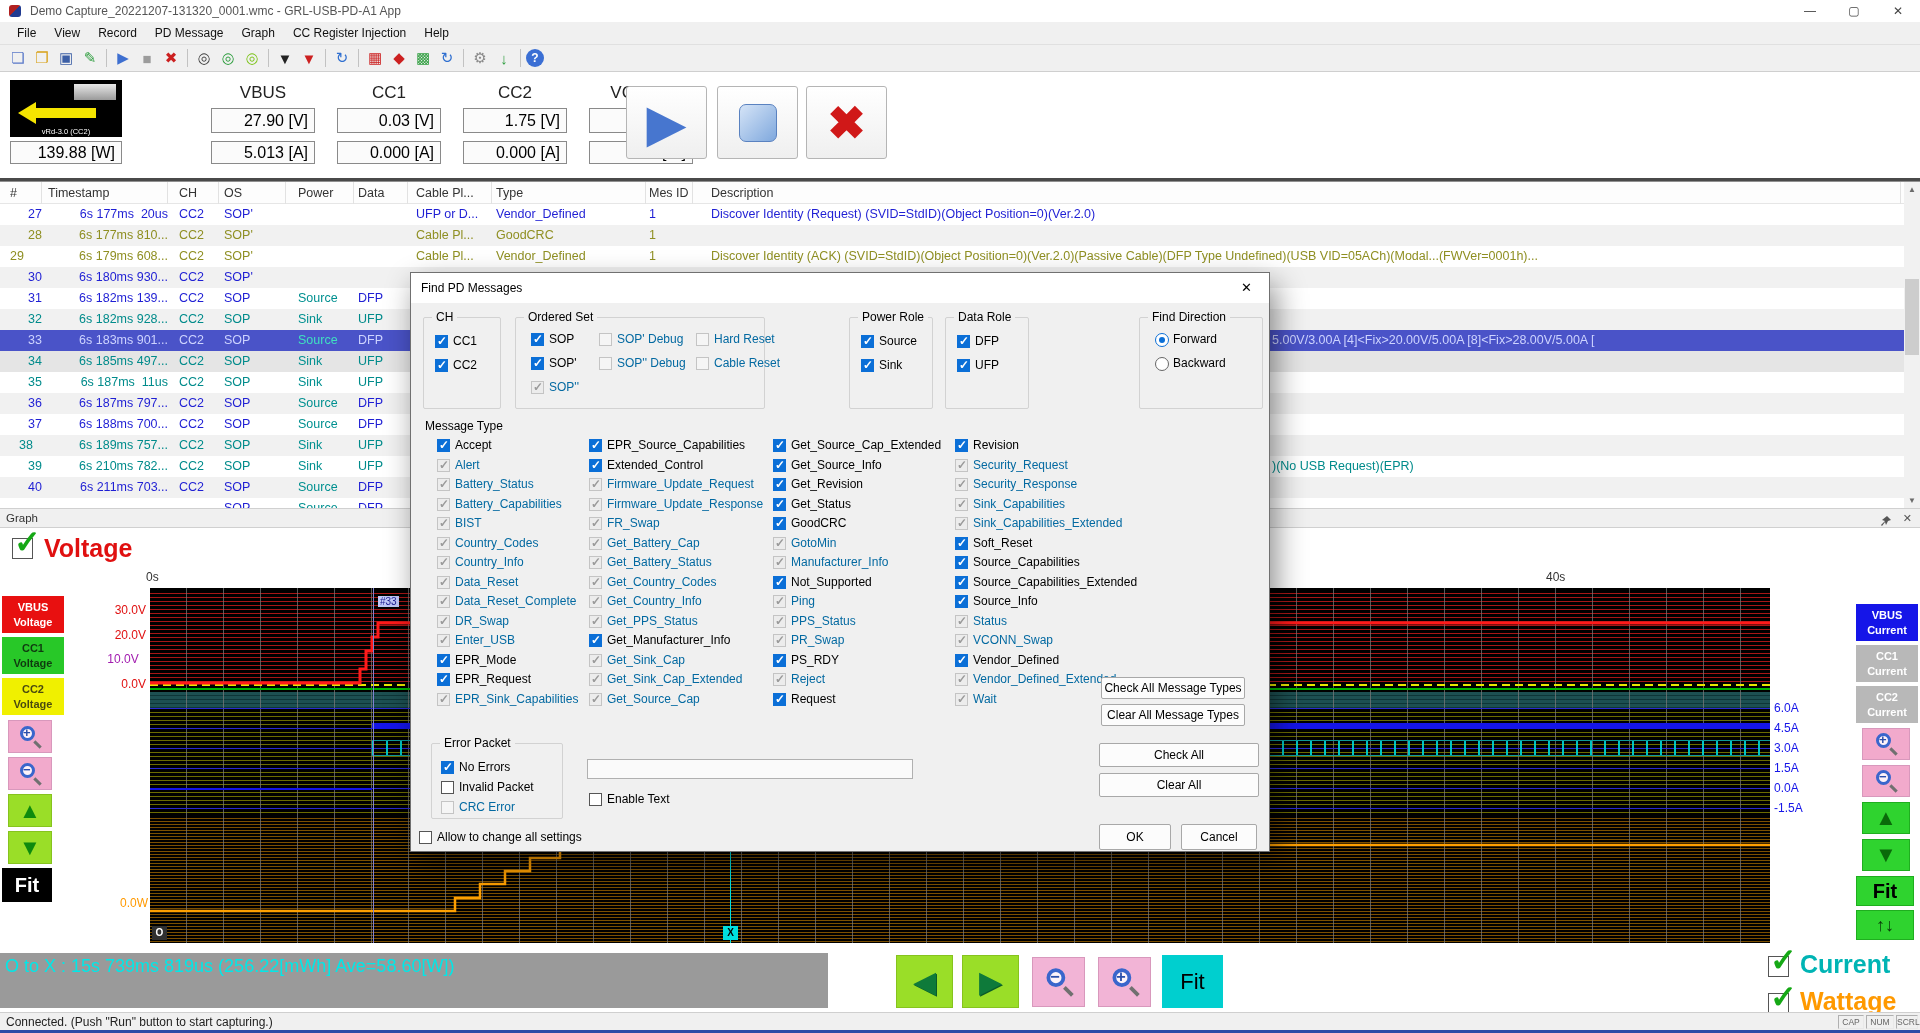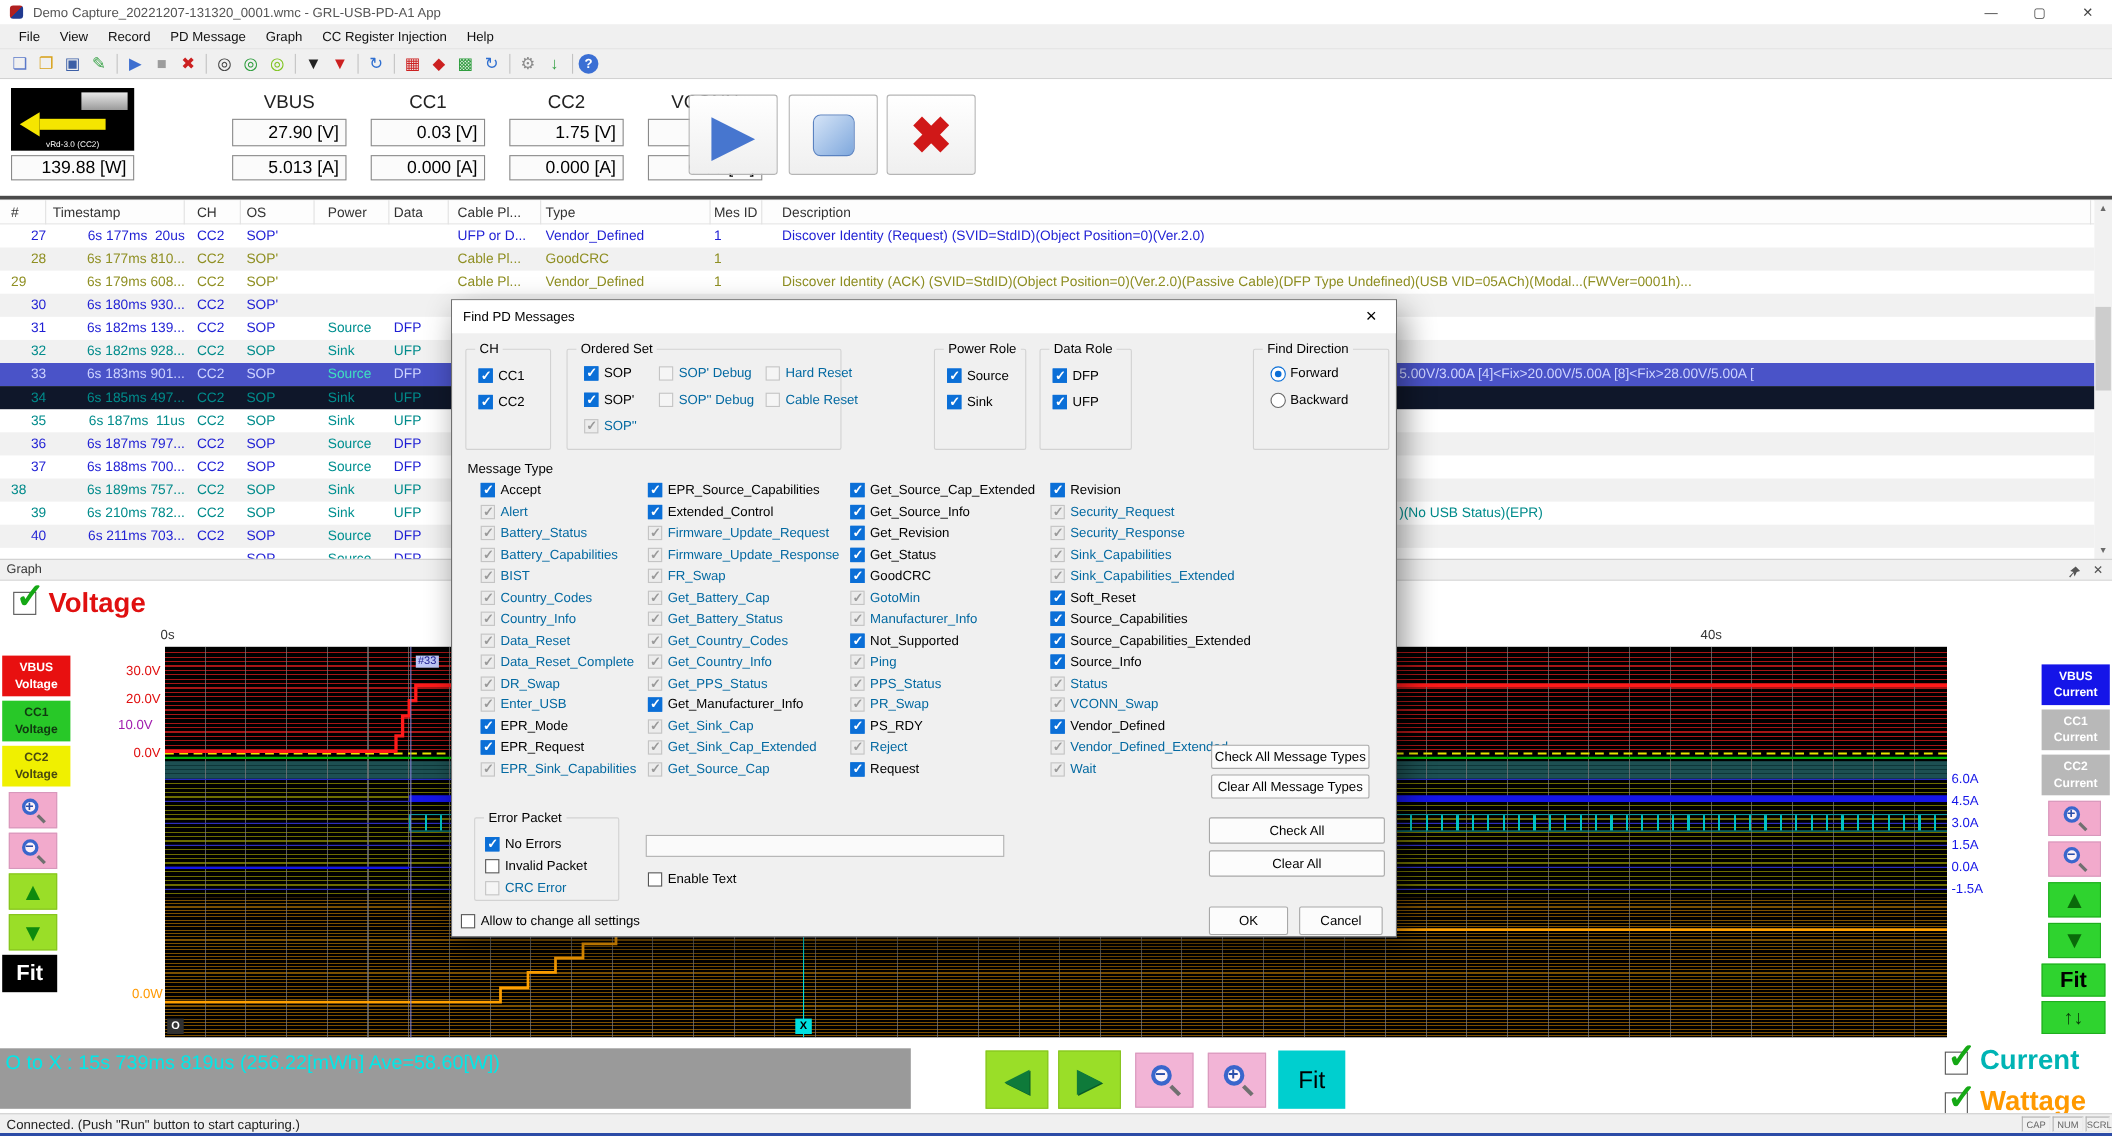--- a/index.html
+++ b/index.html
@@ -253,21 +253,21 @@
         </div>
         <div class="trow" style="top: 148px; background: rgb(74, 83, 200);">
           <div class="tc" style="left: 10px; width: 32px; color: rgb(205, 211, 255); text-align: right;">33</div>
           <div class="tc" style="left: 48px; width: 120px; color: rgb(205, 211, 255); text-align: right;">6s 183ms 901...</div>
           <div class="tc" style="left: 179px; width: 40px; color: rgb(205, 211, 255); text-align: left;">CC2</div>
           <div class="tc" style="left: 224px; width: 62px; color: rgb(205, 211, 255); text-align: left;">SOP</div>
           <div class="tc" style="left: 298px; width: 56px; color: rgb(63, 224, 192); text-align: left;">Source</div>
           <div class="tc" style="left: 358px; width: 50px; color: rgb(205, 211, 255); text-align: left;">DFP</div>
           <div class="tc" style="left: 1272px; width: 630px; color: rgb(205, 211, 255);">5.00V/3.00A [4]&lt;Fix&gt;20.00V/5.00A [8]&lt;Fix&gt;28.00V/5.00A [</div>
         </div>
-        <div class="trow" style="top: 169px; background: #0f172a;">
+        <div class="trow" style="top: 169px; background: #e5e5e5;">
           <div class="tc" style="left: 10px; width: 32px; color: rgb(0, 139, 139); text-align: right;">34</div>
           <div class="tc" style="left: 48px; width: 120px; color: rgb(0, 139, 139); text-align: right;">6s 185ms 497...</div>
           <div class="tc" style="left: 179px; width: 40px; color: rgb(0, 139, 139); text-align: left;">CC2</div>
           <div class="tc" style="left: 224px; width: 62px; color: rgb(0, 139, 139); text-align: left;">SOP</div>
           <div class="tc" style="left: 298px; width: 56px; color: rgb(0, 144, 144); text-align: left;">Sink</div>
           <div class="tc" style="left: 358px; width: 50px; color: rgb(0, 139, 139); text-align: left;">UFP</div>
         </div>
         <div class="trow" style="top: 190px;">
           <div class="tc" style="left: 10px; width: 32px; color: rgb(0, 139, 139); text-align: right;">35</div>
           <div class="tc" style="left: 48px; width: 120px; color: rgb(0, 139, 139); text-align: right;">6s 187ms  11us</div>
@@ -286,35 +286,35 @@
         </div>
         <div class="trow" style="top: 232px;">
           <div class="tc" style="left: 10px; width: 32px; color: rgb(31, 31, 212); text-align: right;">37</div>
           <div class="tc" style="left: 48px; width: 120px; color: rgb(31, 31, 212); text-align: right;">6s 188ms 700...</div>
           <div class="tc" style="left: 179px; width: 40px; color: rgb(31, 31, 212); text-align: left;">CC2</div>
           <div class="tc" style="left: 224px; width: 62px; color: rgb(31, 31, 212); text-align: left;">SOP</div>
           <div class="tc" style="left: 298px; width: 56px; color: rgb(0, 144, 144); text-align: left;">Source</div>
           <div class="tc" style="left: 358px; width: 50px; color: rgb(31, 31, 212); text-align: left;">DFP</div>
         </div>
         <div class="trow" style="top: 253px; background: rgb(241, 241, 241);">
-          <div class="tc" style="left: 10px; width: 32px; color: rgb(0, 139, 139); text-align: left;">38</div>
+          <div class="tc" style="left: 10px; width: 32px; color: rgb(0, 139, 139); text-align: center;">38</div>
           <div class="tc" style="left: 48px; width: 120px; color: rgb(0, 139, 139); text-align: right;">6s 189ms 757...</div>
           <div class="tc" style="left: 179px; width: 40px; color: rgb(0, 139, 139); text-align: left;">CC2</div>
           <div class="tc" style="left: 224px; width: 62px; color: rgb(0, 139, 139); text-align: left;">SOP</div>
           <div class="tc" style="left: 298px; width: 56px; color: rgb(0, 144, 144); text-align: left;">Sink</div>
           <div class="tc" style="left: 358px; width: 50px; color: rgb(0, 139, 139); text-align: left;">UFP</div>
         </div>
         <div class="trow" style="top: 274px;">
           <div class="tc" style="left: 10px; width: 32px; color: rgb(0, 139, 139); text-align: right;">39</div>
           <div class="tc" style="left: 48px; width: 120px; color: rgb(0, 139, 139); text-align: right;">6s 210ms 782...</div>
           <div class="tc" style="left: 179px; width: 40px; color: rgb(0, 139, 139); text-align: left;">CC2</div>
           <div class="tc" style="left: 224px; width: 62px; color: rgb(0, 139, 139); text-align: left;">SOP</div>
           <div class="tc" style="left: 298px; width: 56px; color: rgb(0, 144, 144); text-align: left;">Sink</div>
           <div class="tc" style="left: 358px; width: 50px; color: rgb(0, 139, 139); text-align: left;">UFP</div>
-          <div class="tc" style="left: 1272px; width: 630px; color: rgb(0, 139, 139);">)(No USB Status)(EPR)</div>
+          <div class="tc" style="left: 1272px; width: 630px; color: rgb(0, 139, 139);">)(No USB Request)(EPR)</div>
         </div>
         <div class="trow" style="top: 295px; background: rgb(241, 241, 241);">
           <div class="tc" style="left: 10px; width: 32px; color: rgb(31, 31, 212); text-align: right;">40</div>
           <div class="tc" style="left: 48px; width: 120px; color: rgb(31, 31, 212); text-align: right;">6s 211ms 703...</div>
           <div class="tc" style="left: 179px; width: 40px; color: rgb(31, 31, 212); text-align: left;">CC2</div>
           <div class="tc" style="left: 224px; width: 62px; color: rgb(31, 31, 212); text-align: left;">SOP</div>
           <div class="tc" style="left: 298px; width: 56px; color: rgb(0, 144, 144); text-align: left;">Source</div>
           <div class="tc" style="left: 358px; width: 50px; color: rgb(31, 31, 212); text-align: left;">DFP</div>
         </div>
         <div class="trow" style="top: 316px; height: 11px;">

